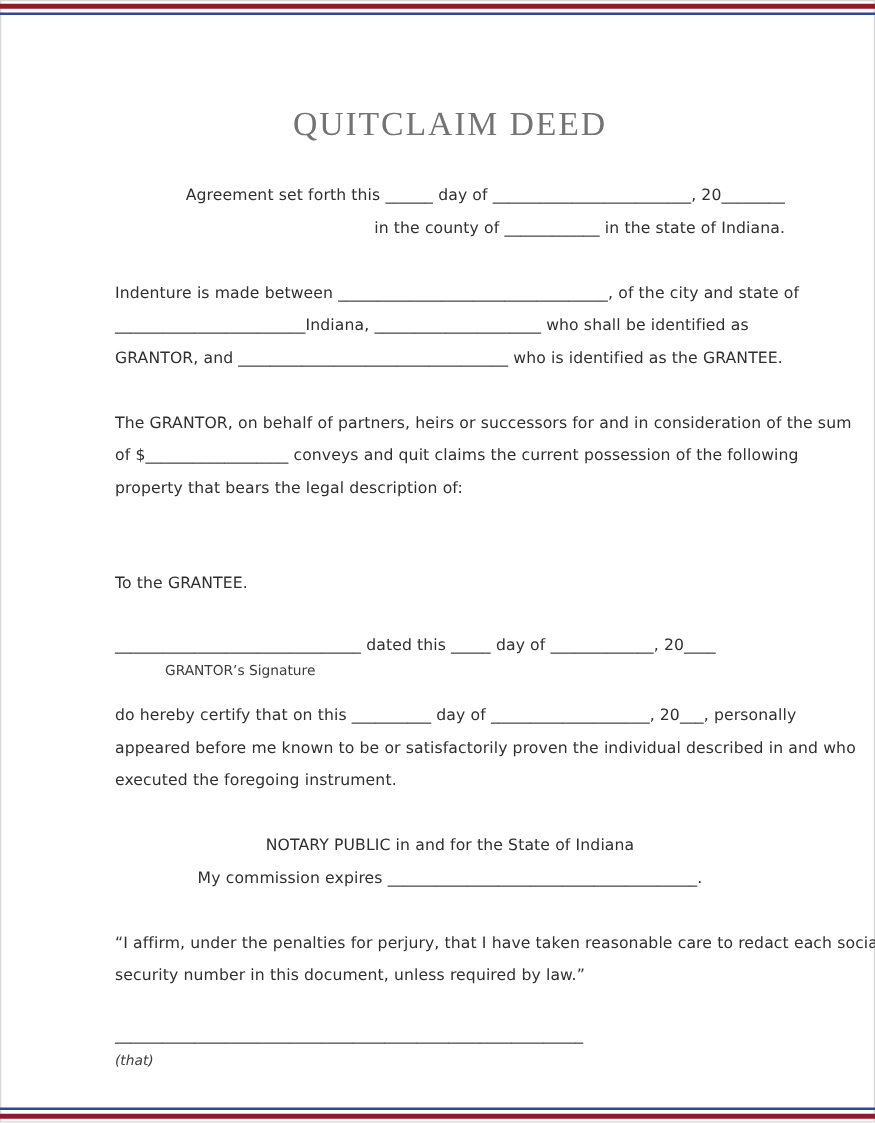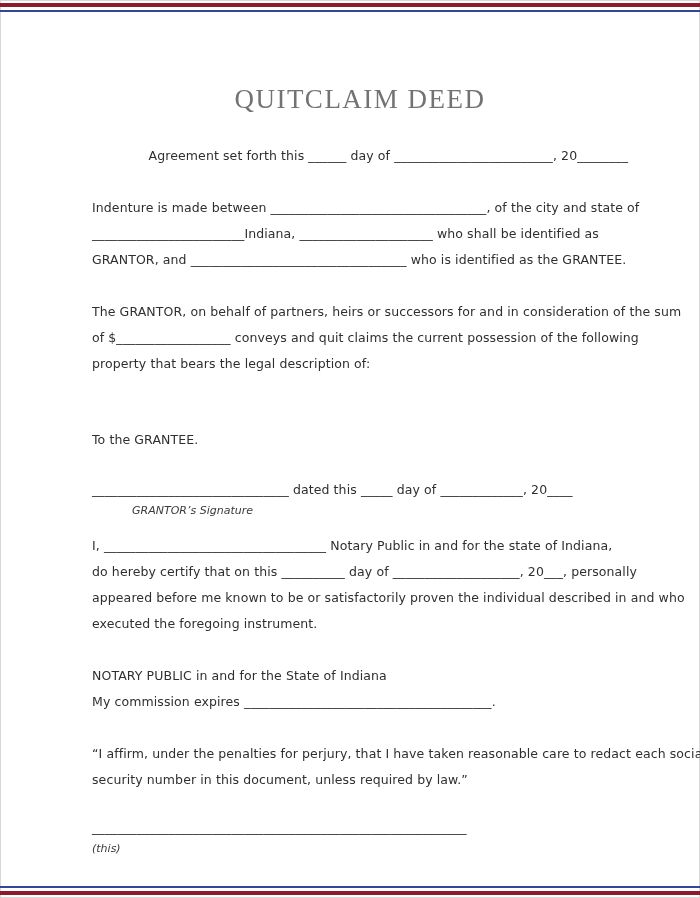--- a/index.html
+++ b/index.html
@@ -59,24 +59,23 @@
   .para-agreement   { margin-top: 28px; text-align: right; }
   .para-indenture   { margin-top: 26px; }
   .para-grantor     { margin-top: 26px; }
   .to-grantee       { margin-top: 50px; }
   .signature-block  { margin-top: 24px; }
   .signature-label {
     font-size: 11px;
     line-height: 16px;
     margin-left: 40px;
     color: #3a3a3a;
-    font-style: italic;
   }
   .para-notary      { margin-top: 14px; }
-  .para-notary-public { margin-top: 26px; }
+  .para-notary-public { margin-top: 26px; text-align: center; }
   .para-affirmation { margin-top: 26px; }
   .name-block       { margin-top: 22px; }
   .name-label {
     font-size: 11px;
     line-height: 16px;
     font-style: italic;
     color: #3a3a3a;
   }
 </style>
 </head>
@@ -86,20 +85,21 @@
 
   <div class="rule red-top"></div>
   <div class="rule blue-top"></div>
 
   <div class="content">
 
     <h1 class="doc-title">QUITCLAIM DEED</h1>
 
     <div class="para-agreement">
       <div class="line">Agreement set forth this ______ day of _________________________, 20________</div>
+      <div class="line">in the county of ____________ in the state of Indiana.</div>
     </div>
 
     <div class="para-indenture">
       <div class="line">Indenture is made between __________________________________, of the city and state of</div>
       <div class="line">________________________Indiana, _____________________ who shall be identified as</div>
       <div class="line">GRANTOR, and __________________________________ who is identified as the GRANTEE.</div>
     </div>
 
     <div class="para-grantor">
       <div class="line">The GRANTOR, on behalf of partners, heirs or successors for and in consideration of the sum</div>
@@ -110,39 +110,38 @@
     <div class="to-grantee">
       <div class="line">To the GRANTEE.</div>
     </div>
 
     <div class="signature-block">
       <div class="line">_______________________________ dated this _____ day of _____________, 20____</div>
       <div class="signature-label">GRANTOR’s Signature</div>
     </div>
 
     <div class="para-notary">
-      <div class="line">I, ___________________________________ Notary Public in and for the state of Indiana,</div>
       <div class="line">do hereby certify that on this __________ day of ____________________, 20___, personally</div>
       <div class="line">appeared before me known to be or satisfactorily proven the individual described in and who</div>
       <div class="line">executed the foregoing instrument.</div>
     </div>
 
     <div class="para-notary-public">
       <div class="line">NOTARY PUBLIC in and for the State of Indiana</div>
       <div class="line">My commission expires _______________________________________.</div>
     </div>
 
     <div class="para-affirmation">
       <div class="line">“I affirm, under the penalties for perjury, that I have taken reasonable care to redact each social</div>
       <div class="line">security number in this document, unless required by law.”</div>
     </div>
 
     <div class="name-block">
       <div class="line">___________________________________________________________</div>
-      <div class="name-label">(this)</div>
+      <div class="name-label">(that)</div>
     </div>
 
   </div>
 
   <div class="rule blue-bot"></div>
   <div class="rule red-bot"></div>
 
 </div>
 
 </body></html>

